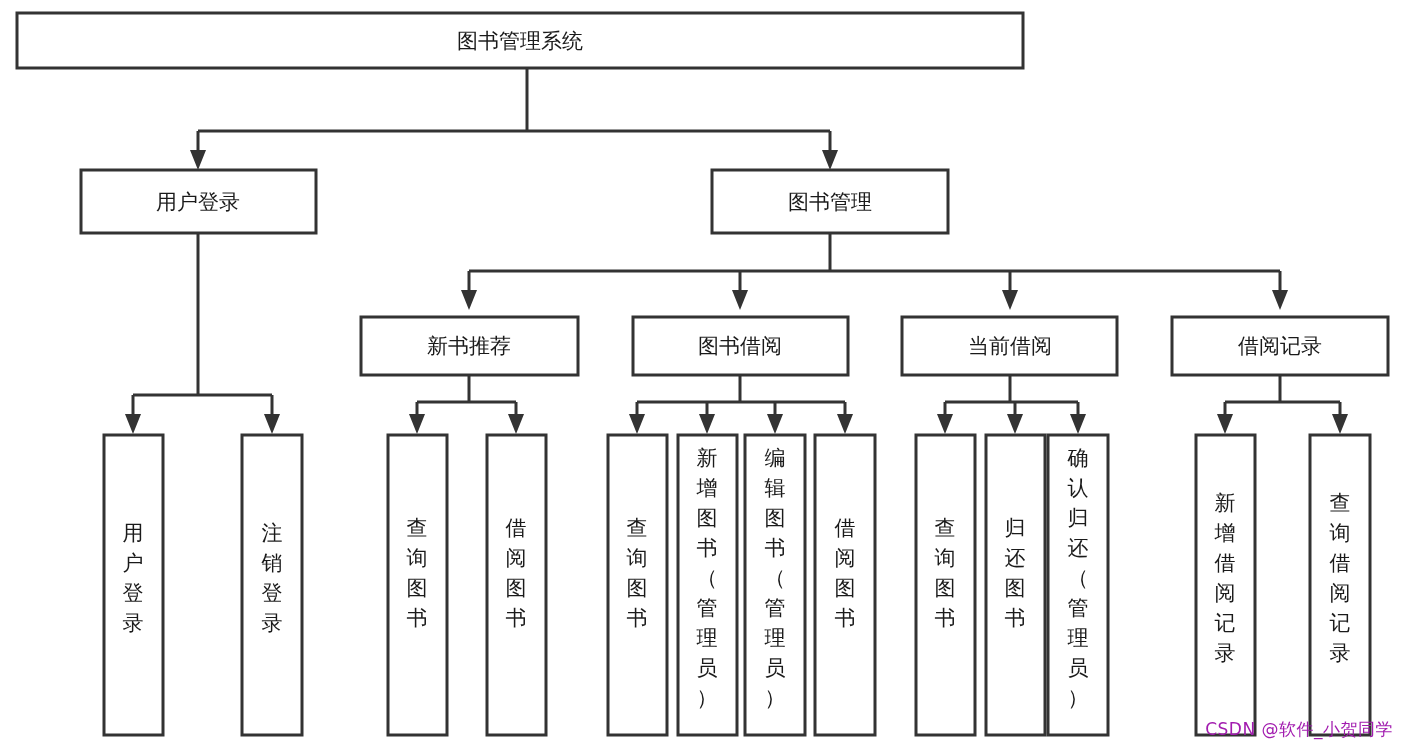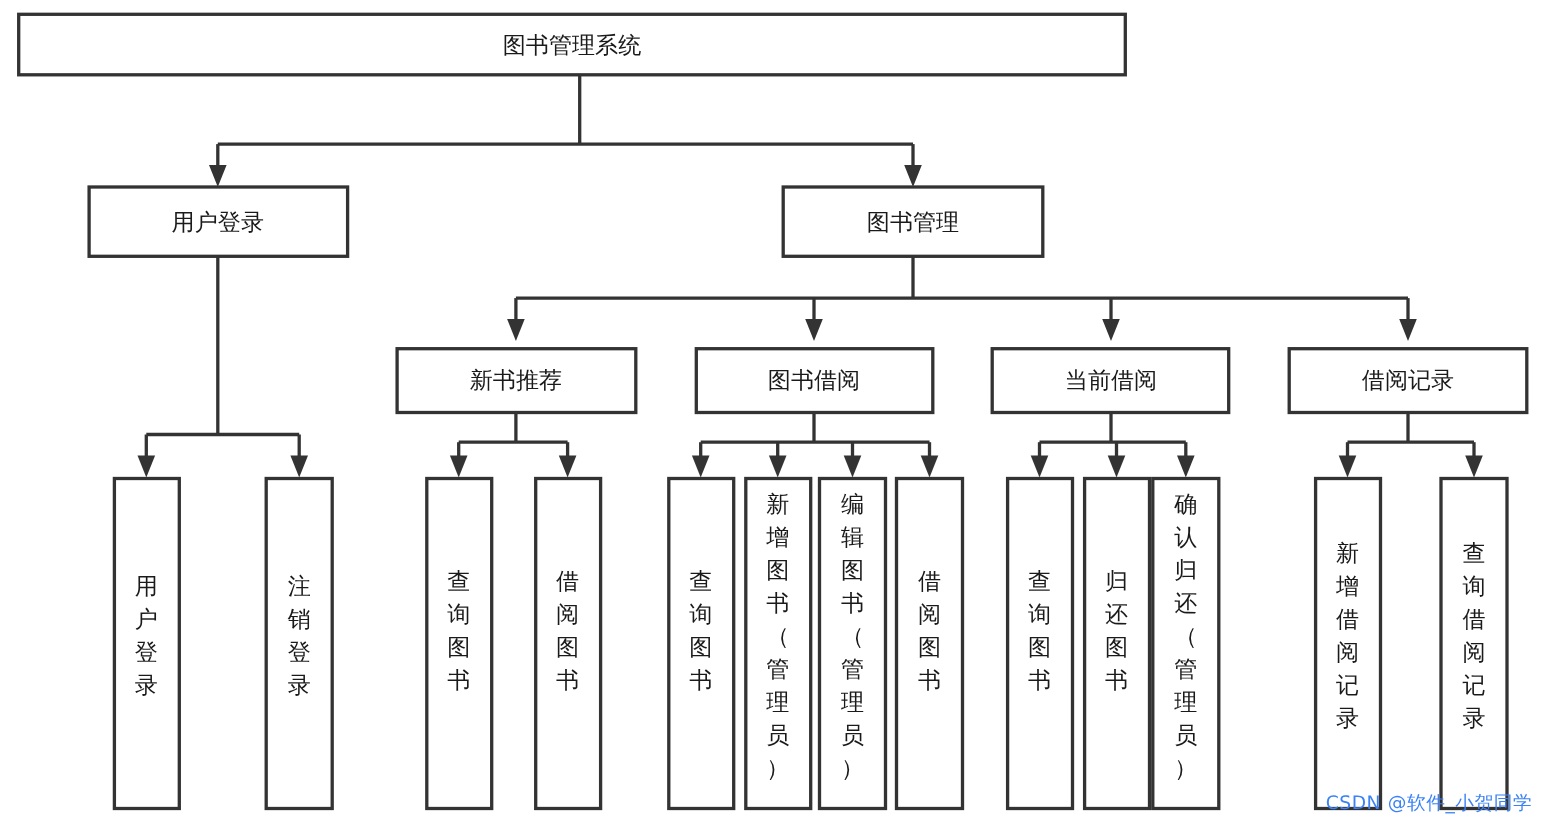--- a/index.html
+++ b/index.html
@@ -45,21 +45,21 @@
     font-family: "DejaVu Sans", "Liberation Sans", sans-serif;
     font-size: 21px;
     text-anchor: middle;
   }
   .watermark {
     position: absolute;
     right: 12px;
     bottom: 6px;
     font-family: "DejaVu Sans", "Liberation Sans", sans-serif;
     font-size: 17px;
-    color: #3b82f6;
+    color: #a21caf;
     white-space: nowrap;
     pointer-events: none;
     letter-spacing: 0.5px;
     margin-top: 28px;
   }
 </style>
 </head>
 <body>
 
 <svg id="diagram" viewBox="0 0 1405 747" xmlns="http://www.w3.org/2000/svg">

